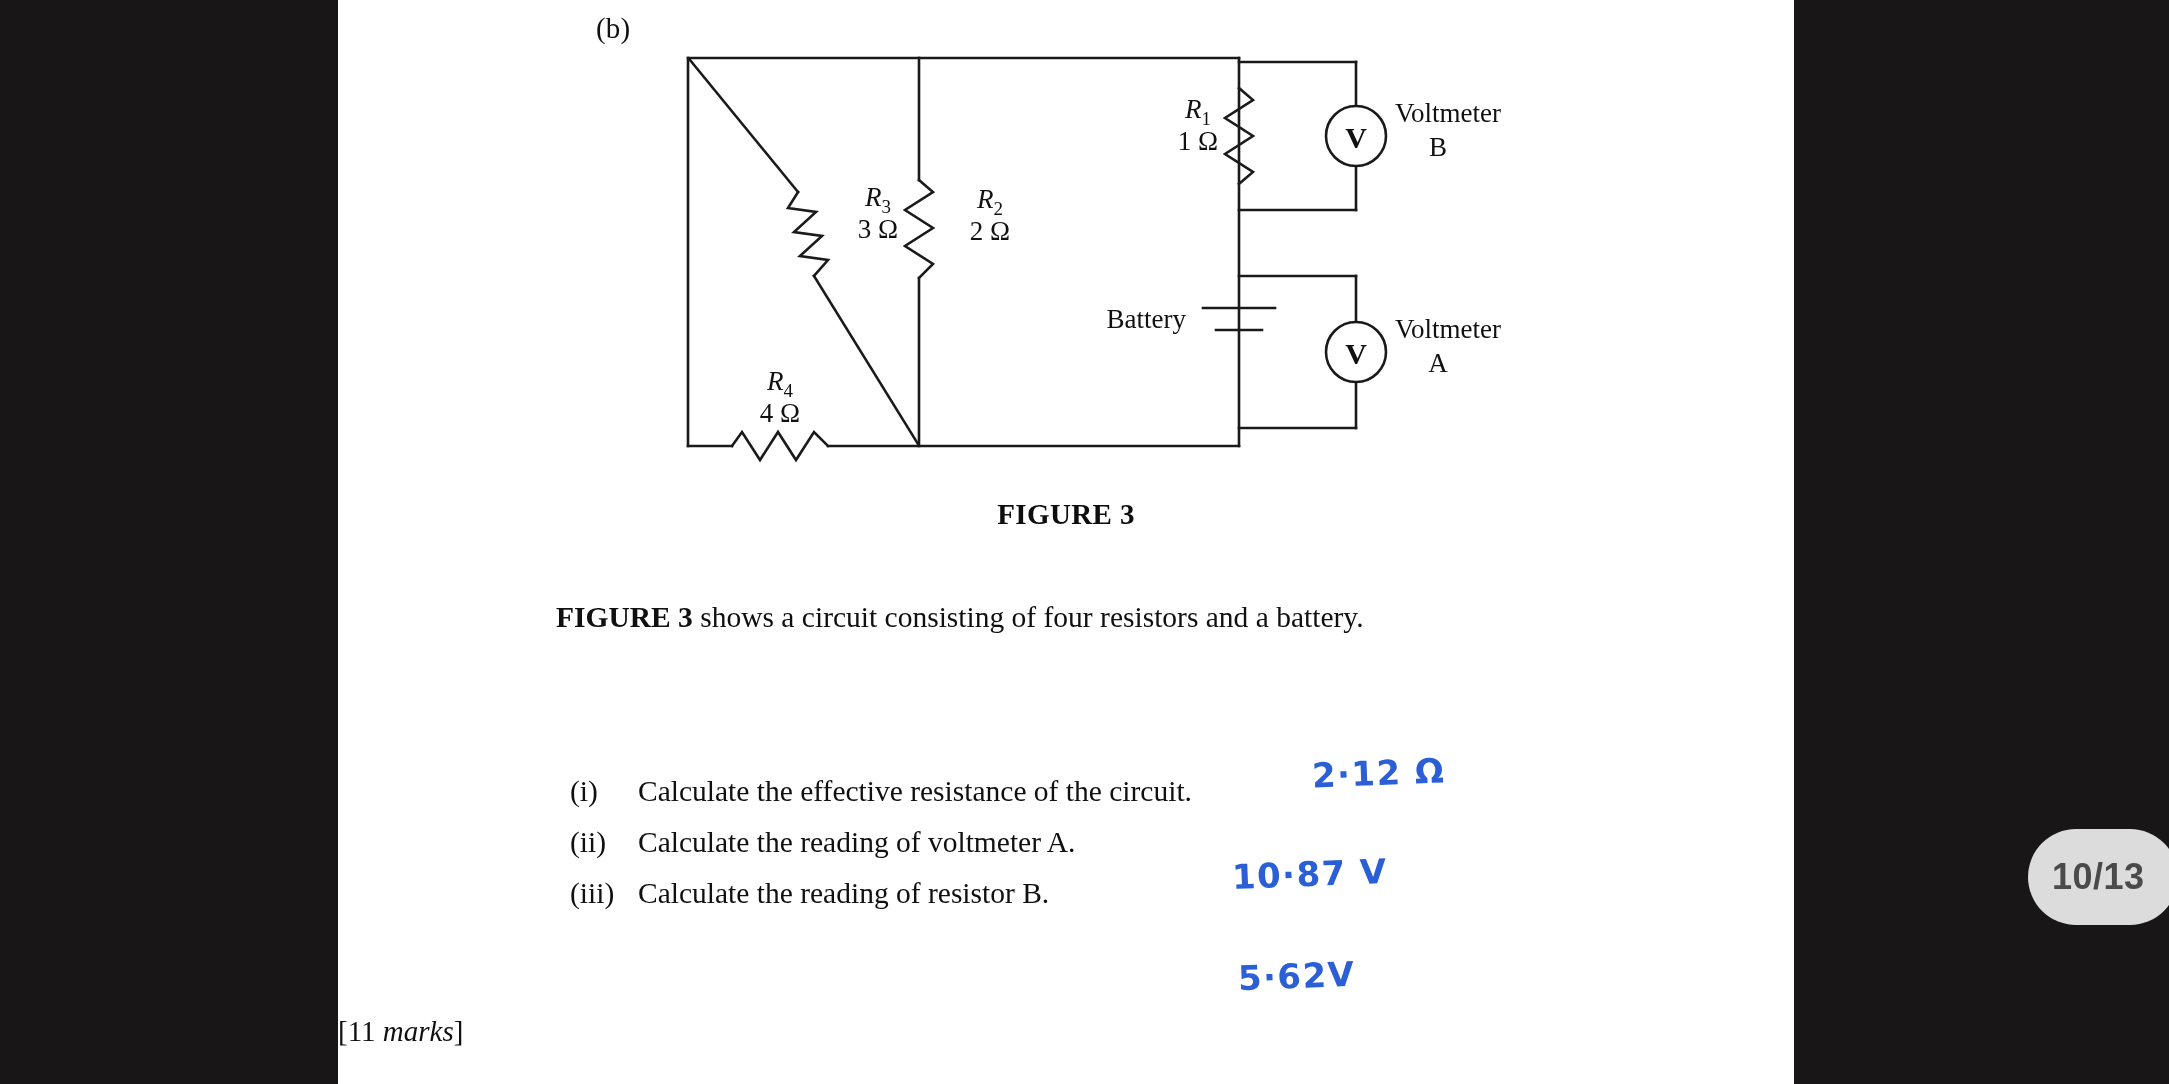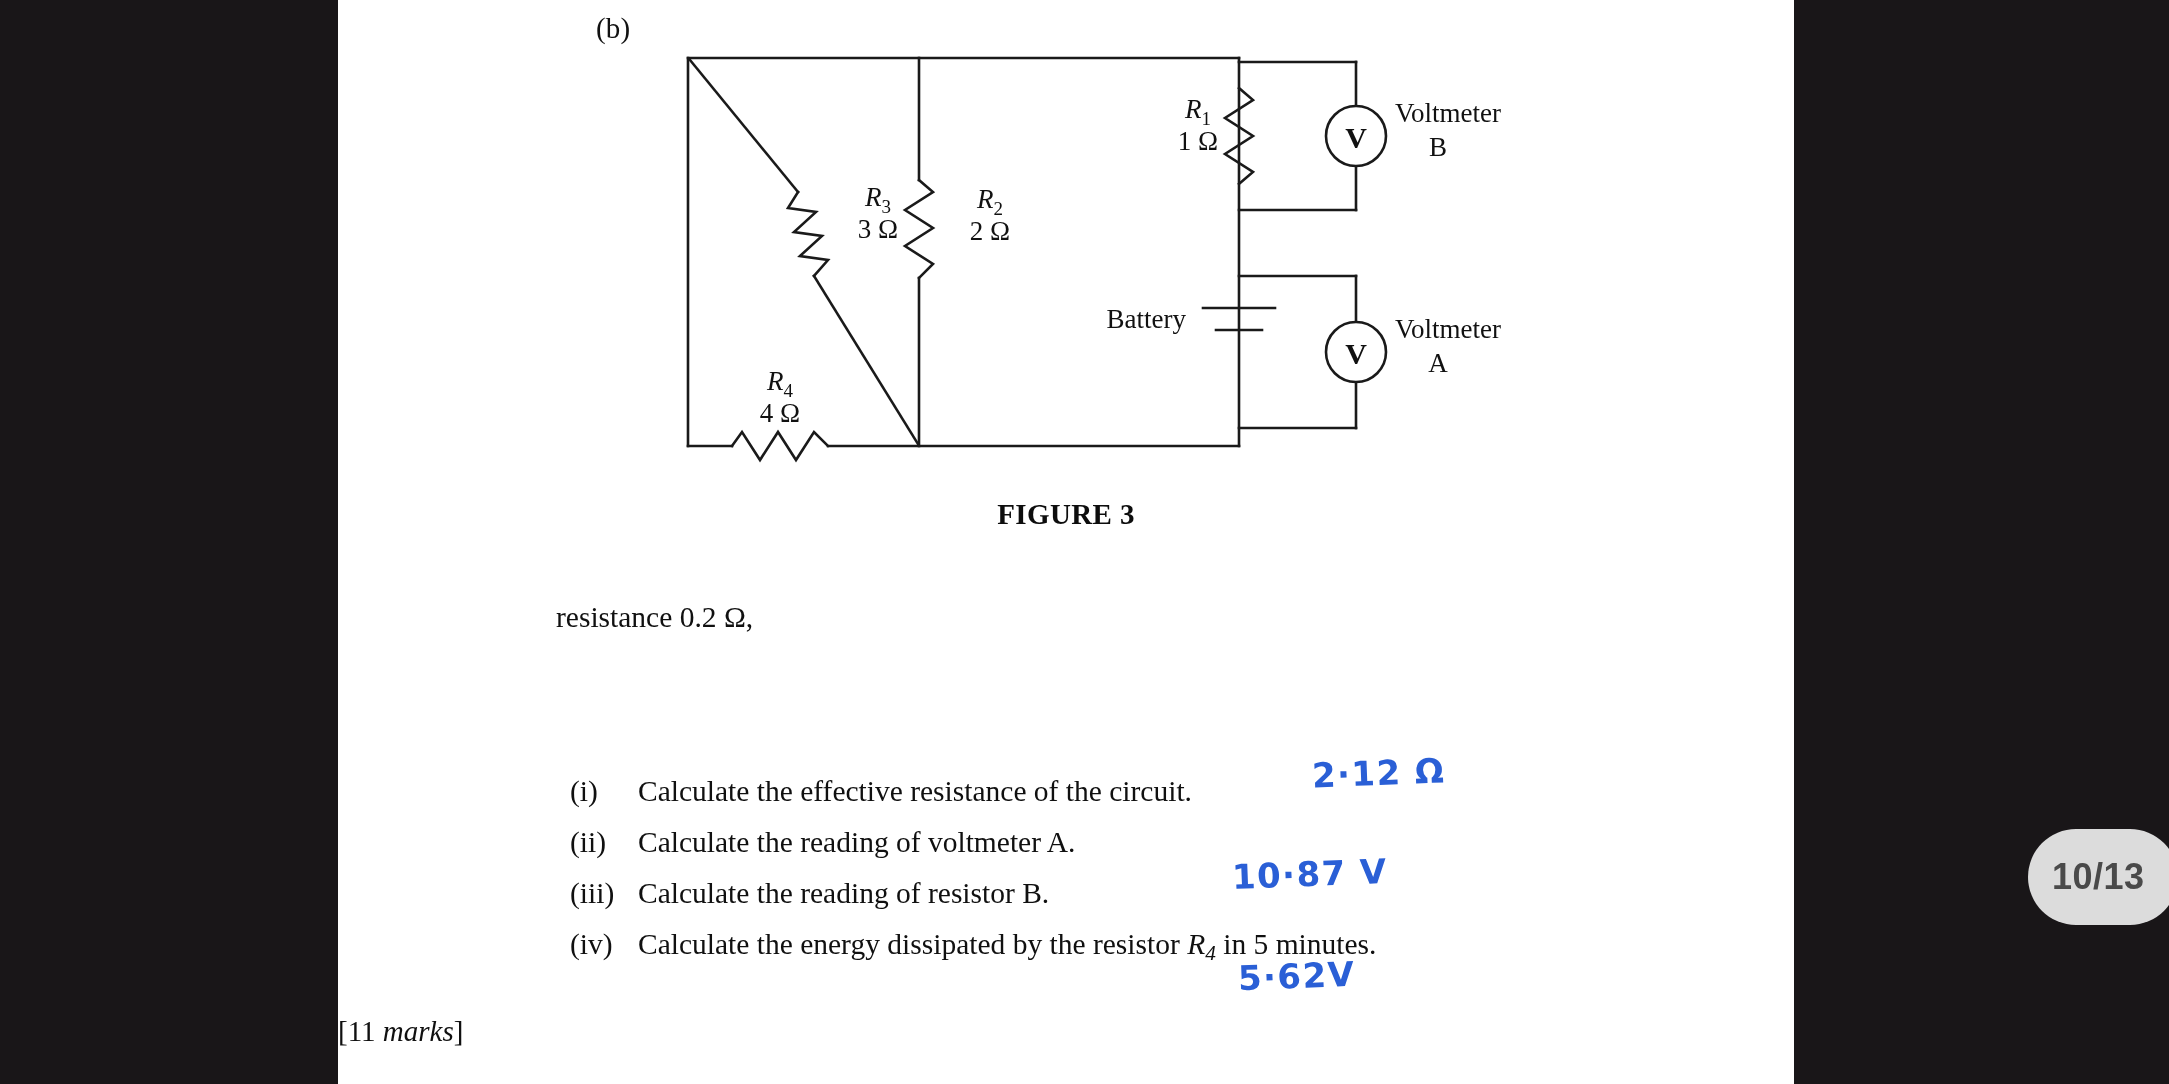--- a/index.html
+++ b/index.html
@@ -204,44 +204,42 @@
       <text x="800" y="116" text-anchor="middle" font-family="Liberation Serif, serif" font-size="27" fill="#111">B</text>
 
       <text x="757" y="298" font-family="Liberation Serif, serif" font-size="27" fill="#111">Voltmeter</text>
       <text x="800" y="332" text-anchor="middle" font-family="Liberation Serif, serif" font-size="27" fill="#111">A</text>
     </svg>
   </div>
 
   <div class="fig-caption">FIGURE 3</div>
 
   <div id="bodytext">
-    <p>resistance 0.2 Ω,</p>
+    <p>
+      <b>FIGURE 3</b><span> shows a circuit consisting of four resistors and a battery.</span>
+    </p>
   </div>
 
   <div id="items">
 
     <div class="item">
       <span class="marker">(i)</span><span class="qtext">Calculate the effective resistance of the circuit.</span>
       <span class="hand" id="ans-i">2·12 Ω</span>
     </div>
 
     <div class="item">
       <span class="marker">(ii)</span><span class="qtext">Calculate the reading of voltmeter A.</span>
       <span class="hand" id="ans-ii">10·87 V</span>
     </div>
 
     <div class="item">
       <span class="marker">(iii)</span><span class="qtext">Calculate the reading of resistor B.</span>
       <span class="hand" id="ans-iii">5·62V</span>
     </div>
 
-    <div class="item">
-      <span class="marker">(iv)</span><span class="qtext"><span>Calculate the energy dissipated by the resistor </span><span class="ital">R</span><span class="subv">4</span><span> in 5 minutes.</span></span>
-      
-    </div>
 
   </div>
 
   <div class="marks">
     <span>[</span><span>11</span><span>&nbsp;</span><span class="ital">marks</span><span>]</span>
   </div>
 
 </div>
 
 <div id="page-pill">

